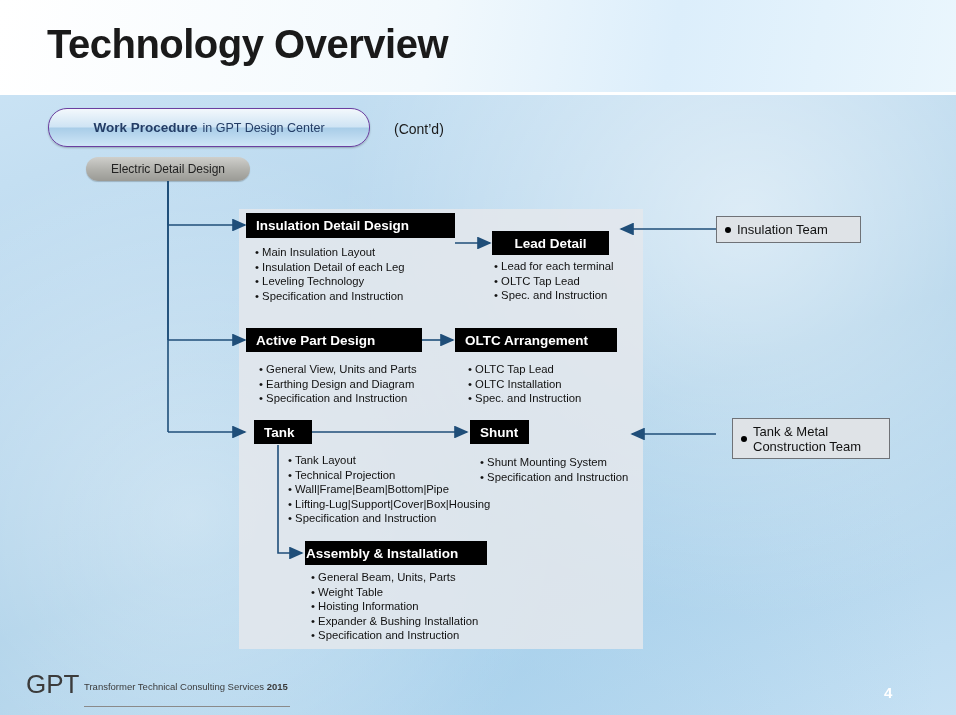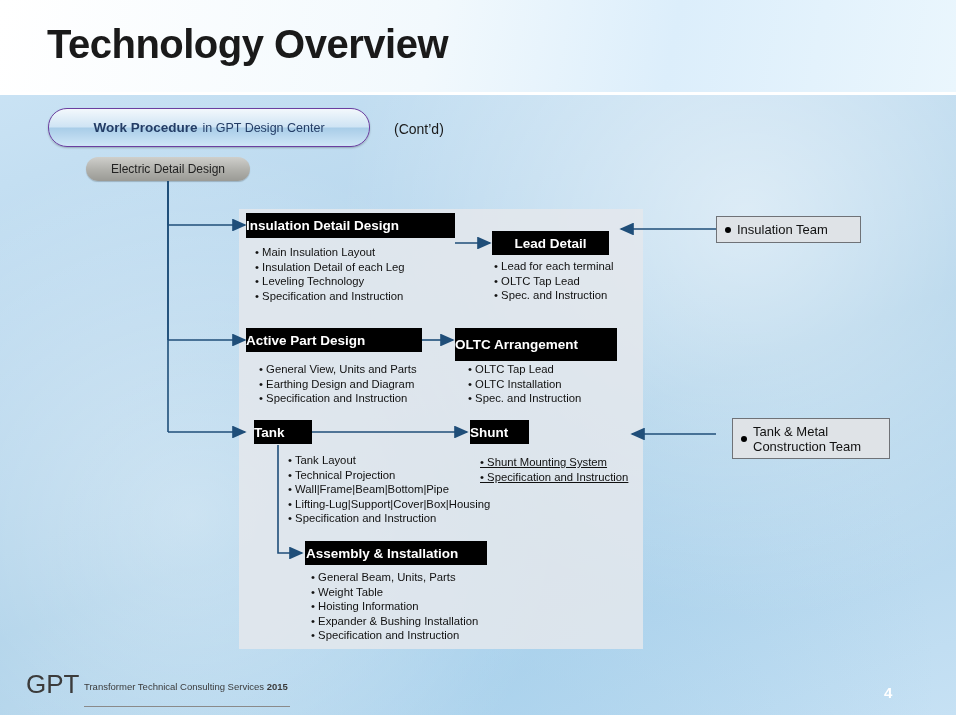--- a/index.html
+++ b/index.html
@@ -58,21 +58,21 @@
   
   .panel{
     position:absolute;background:#e4e8ec;opacity:0.85;
   }
   #panel-a{left:239px;top:209px;width:404px;height:440px;}
   
   .blackbox{
     position:absolute;background:#000;color:#fff;
     display:flex;align-items:center;
     font-size:13.5px;font-weight:bold;
-    padding-left:0;box-sizing:border-box;
+    padding-left:10px;box-sizing:border-box;
   }
   
   .bullets{
     position:absolute;font-size:11.3px;color:#111;line-height:14.6px;
   }
   .bullets div{white-space:nowrap;}
   
   .teambox{
     position:absolute;background:#dfe3e7;border:1px solid #6f7277;
     display:flex;align-items:center;
@@ -169,21 +169,21 @@
 
   <div class="blackbox" style="left:246px;top:328px;width:176px;height:24px;">
     <span>Active Part Design</span>
   </div>
   <div class="bullets" style="left:259px;top:362px;width:215px;">
     <div>• General View, Units and Parts</div>
     <div>• Earthing Design and Diagram</div>
     <div>• Specification and Instruction</div>
   </div>
 
-  <div class="blackbox" style="left:455px;top:328px;width:162px;height:33px;">
+  <div class="blackbox" style="left:455px;top:328px;width:162px;height:24px;">
     <span>OLTC Arrangement</span>
   </div>
   <div class="bullets" style="left:468px;top:362px;width:160px;">
     <div>• OLTC Tap Lead</div>
     <div>• OLTC Installation</div>
     <div>• Spec. and Instruction</div>
   </div>
 
   <div class="blackbox" style="left:254px;top:420px;width:58px;height:24px;">
     <span>Tank</span>
@@ -192,21 +192,21 @@
     <div>• Tank Layout</div>
     <div>• Technical Projection</div>
     <div>• Wall|Frame|Beam|Bottom|Pipe</div>
     <div>• Lifting-Lug|Support|Cover|Box|Housing</div>
     <div>• Specification and Instruction</div>
   </div>
 
   <div class="blackbox" style="left:470px;top:420px;width:59px;height:24px;">
     <span>Shunt</span>
   </div>
-  <div class="bullets" style="left:480px;top:455px;width:180px;text-decoration:underline;">
+  <div class="bullets" style="left:480px;top:455px;width:180px;">
     <div>• Shunt Mounting System</div>
     <div>• Specification and Instruction</div>
   </div>
 
   <div class="blackbox" style="left:305px;top:541px;width:182px;height:24px;justify-content:flex-start;padding-left:1px;">
     <span>Assembly &amp; Installation</span>
   </div>
   <div class="bullets" style="left:311px;top:570px;width:250px;">
     <div>• General Beam, Units, Parts</div>
     <div>• Weight Table</div>

